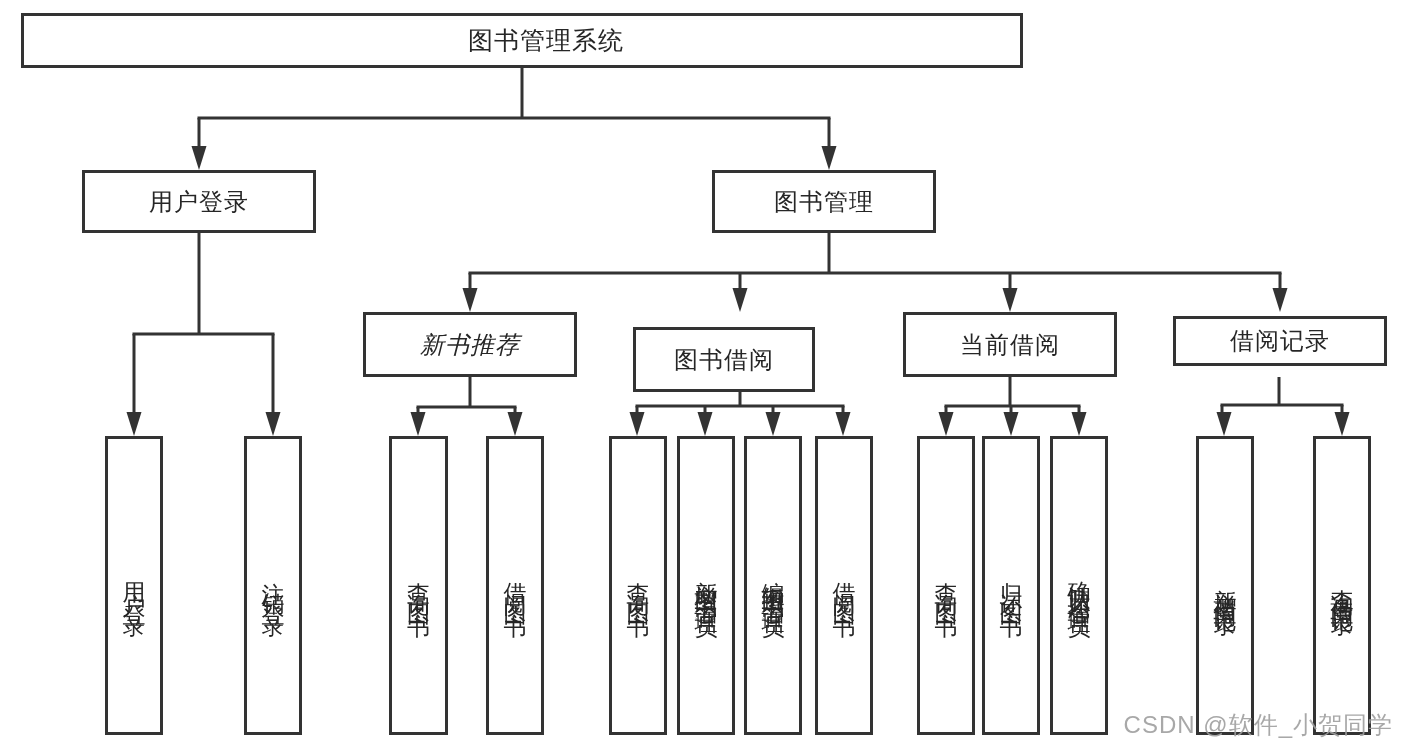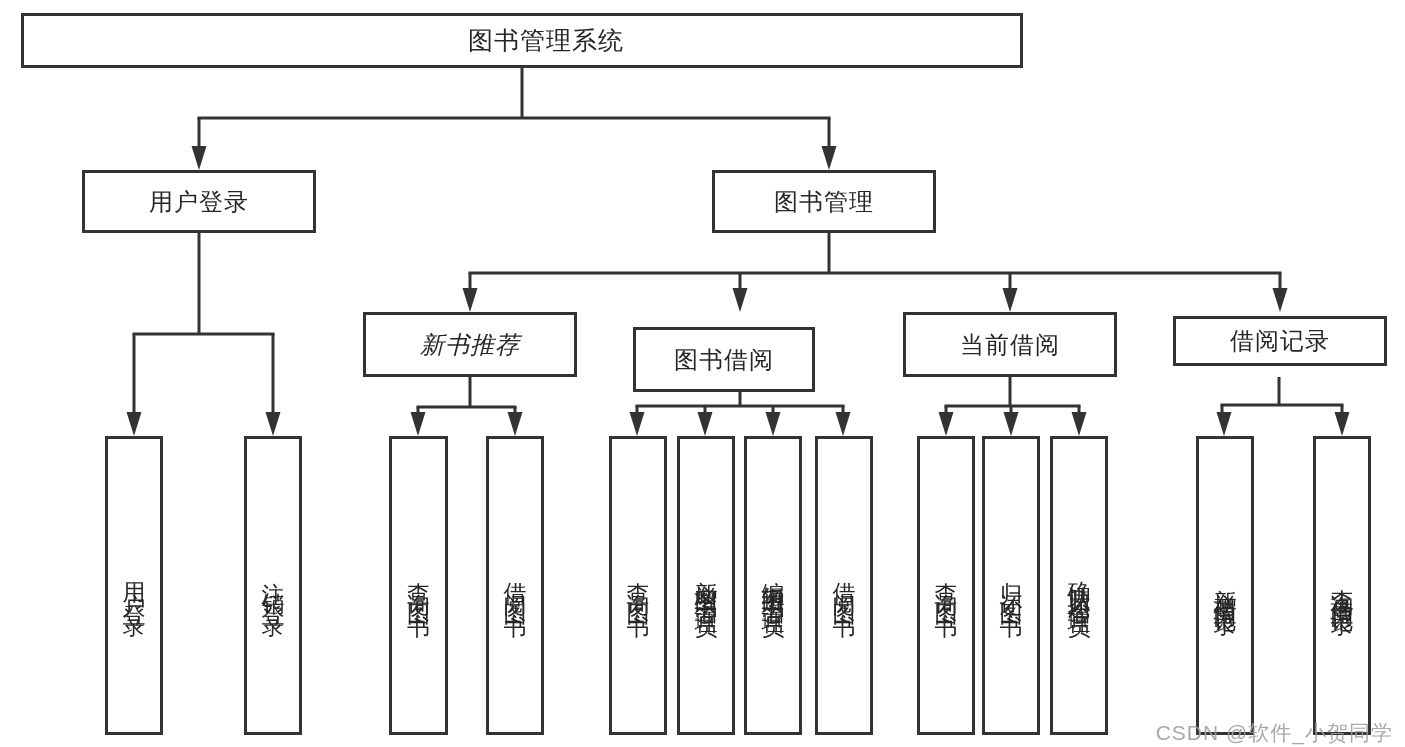--- a/index.html
+++ b/index.html
@@ -20,22 +20,22 @@
   .hbox{font-size:24px;letter-spacing:1px;}
   .root{font-size:25px;}
   .vbox{
     writing-mode:vertical-rl;text-orientation:mixed;
     font-size:23px;letter-spacing:11px;
     line-height:1;
   }
   .vbox .vlabel{display:block;}
   .vbox .vlabel.long{letter-spacing:5px;}
   #watermark{
-    position:absolute;right:12px;bottom:0;
-    font-size:21px;color:rgba(158,158,158,0.9);
+    position:absolute;right:12px;bottom:6px;
+    font-size:24px;color:rgba(158,158,158,0.9);
     letter-spacing:1px;z-index:10;white-space:nowrap;
   }
 </style>
 </head>
 <body>
 
 <div id="stage">
 
   <svg id="wires" width="1405" height="747" viewBox="0 0 1405 747" fill="none" xmlns="http://www.w3.org/2000/svg">
     <g stroke="#333333" stroke-width="3">

